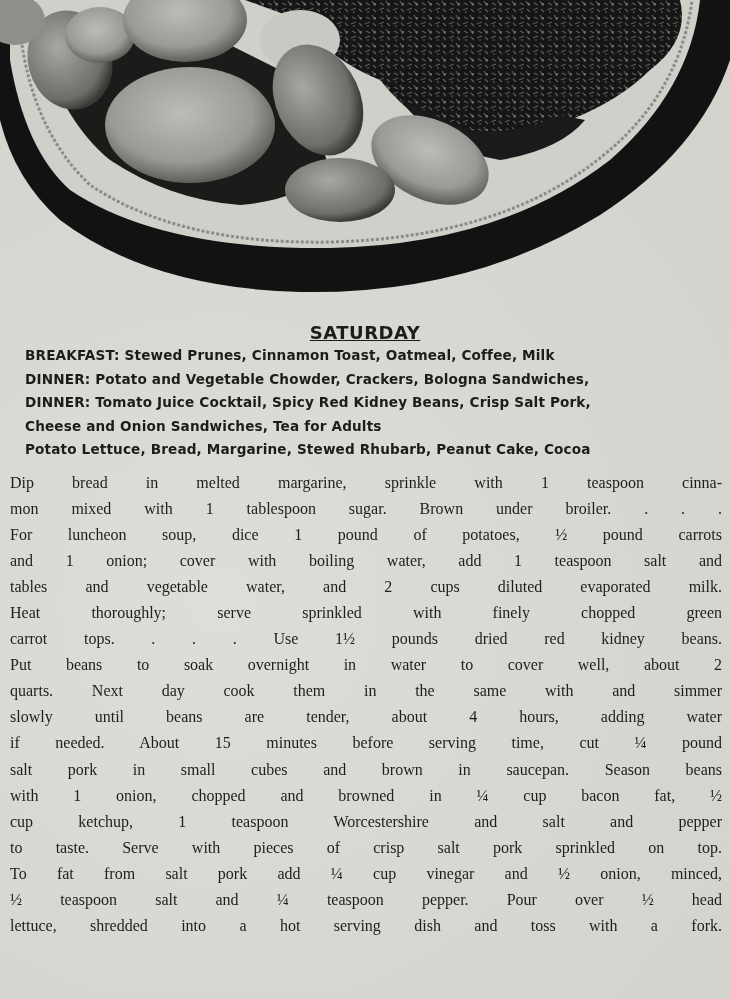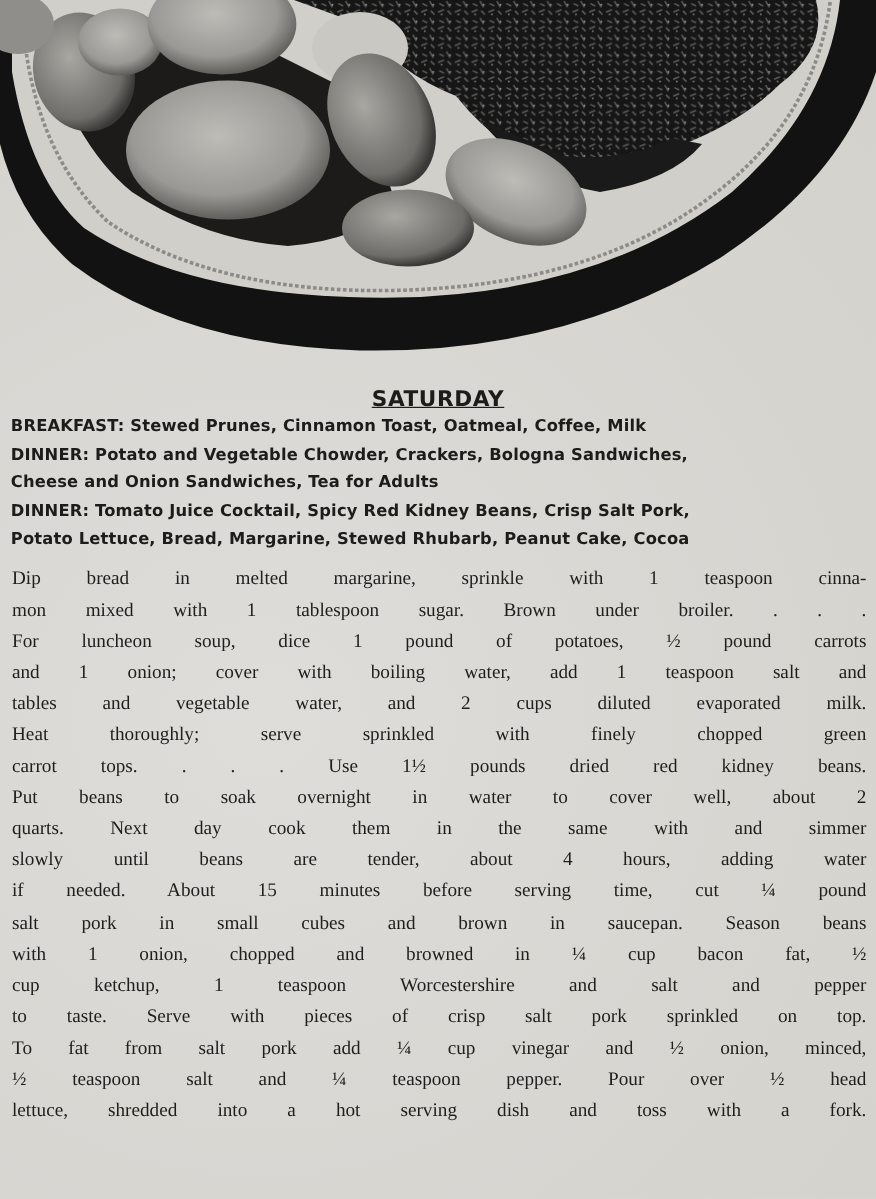--- a/index.html
+++ b/index.html
@@ -18,21 +18,21 @@
     position:absolute; left:0; top:322px; width:730px; text-align:center;
     font-family:"DejaVu Sans", sans-serif; font-weight:bold; font-size:18px; letter-spacing:0.5px;
     color:#1d1c1a;
     text-decoration:underline;
   }
   .menu {
     position:absolute; left:9px; top:344px; width:716px;
     font-family:"DejaVu Sans", sans-serif; font-weight:bold; font-size:13.6px;
     line-height:23.5px; color:#1d1c1a; letter-spacing:0.15px;
   }
-  .menu .line { white-space:nowrap; }
+  .menu .line { white-space:nowrap;margin-left:16px; }
   .menu .meal-label { font-weight:bold; }
   .body-text {
     position:absolute; left:10px; top:470px; width:712px;
     font-family:"Liberation Serif", "DejaVu Serif", serif; font-size:16px;
     line-height:26.05px; color:#1f1e1c;
   }
   .body-text .ln {
     display:block; text-align:justify; text-align-last:justify; white-space:nowrap;
   }
 </style>
@@ -88,25 +88,25 @@
 <div class="menu">
   <div class="line">
     <span class="meal-label">BREAKFAST:</span>
     <span>Stewed Prunes, Cinnamon Toast, Oatmeal, Coffee, Milk</span>
   </div>
   <div class="line">
     <span class="meal-label">DINNER:</span>
     <span>Potato and Vegetable Chowder, Crackers, Bologna Sandwiches,</span>
   </div>
   <div class="line">
-    <span>Cheese and Onion Sandwiches, Tea for Adults</span>
+    <span class="meal-label">DINNER:</span>
+    <span>Tomato Juice Cocktail, Spicy Red Kidney Beans, Crisp Salt Pork,</span>
   </div>
   <div class="line">
-    <span class="meal-label">DINNER:</span>
-    <span>Tomato Juice Cocktail, Spicy Red Kidney Beans, Crisp Salt Pork,</span>
+    <span>Cheese and Onion Sandwiches, Tea for Adults</span>
   </div>
   <div class="line">
     <span>Potato Lettuce, Bread, Margarine, Stewed Rhubarb, Peanut Cake, Cocoa</span>
   </div>
 </div>
 
 <div class="body-text">
   <span class="ln">Dip bread in melted margarine, sprinkle with 1 teaspoon cinna-</span>
   <span class="ln">mon mixed with 1 tablespoon sugar. Brown under broiler. . . .</span>
   <span class="ln">For luncheon soup, dice 1 pound of potatoes, ½ pound carrots</span>

